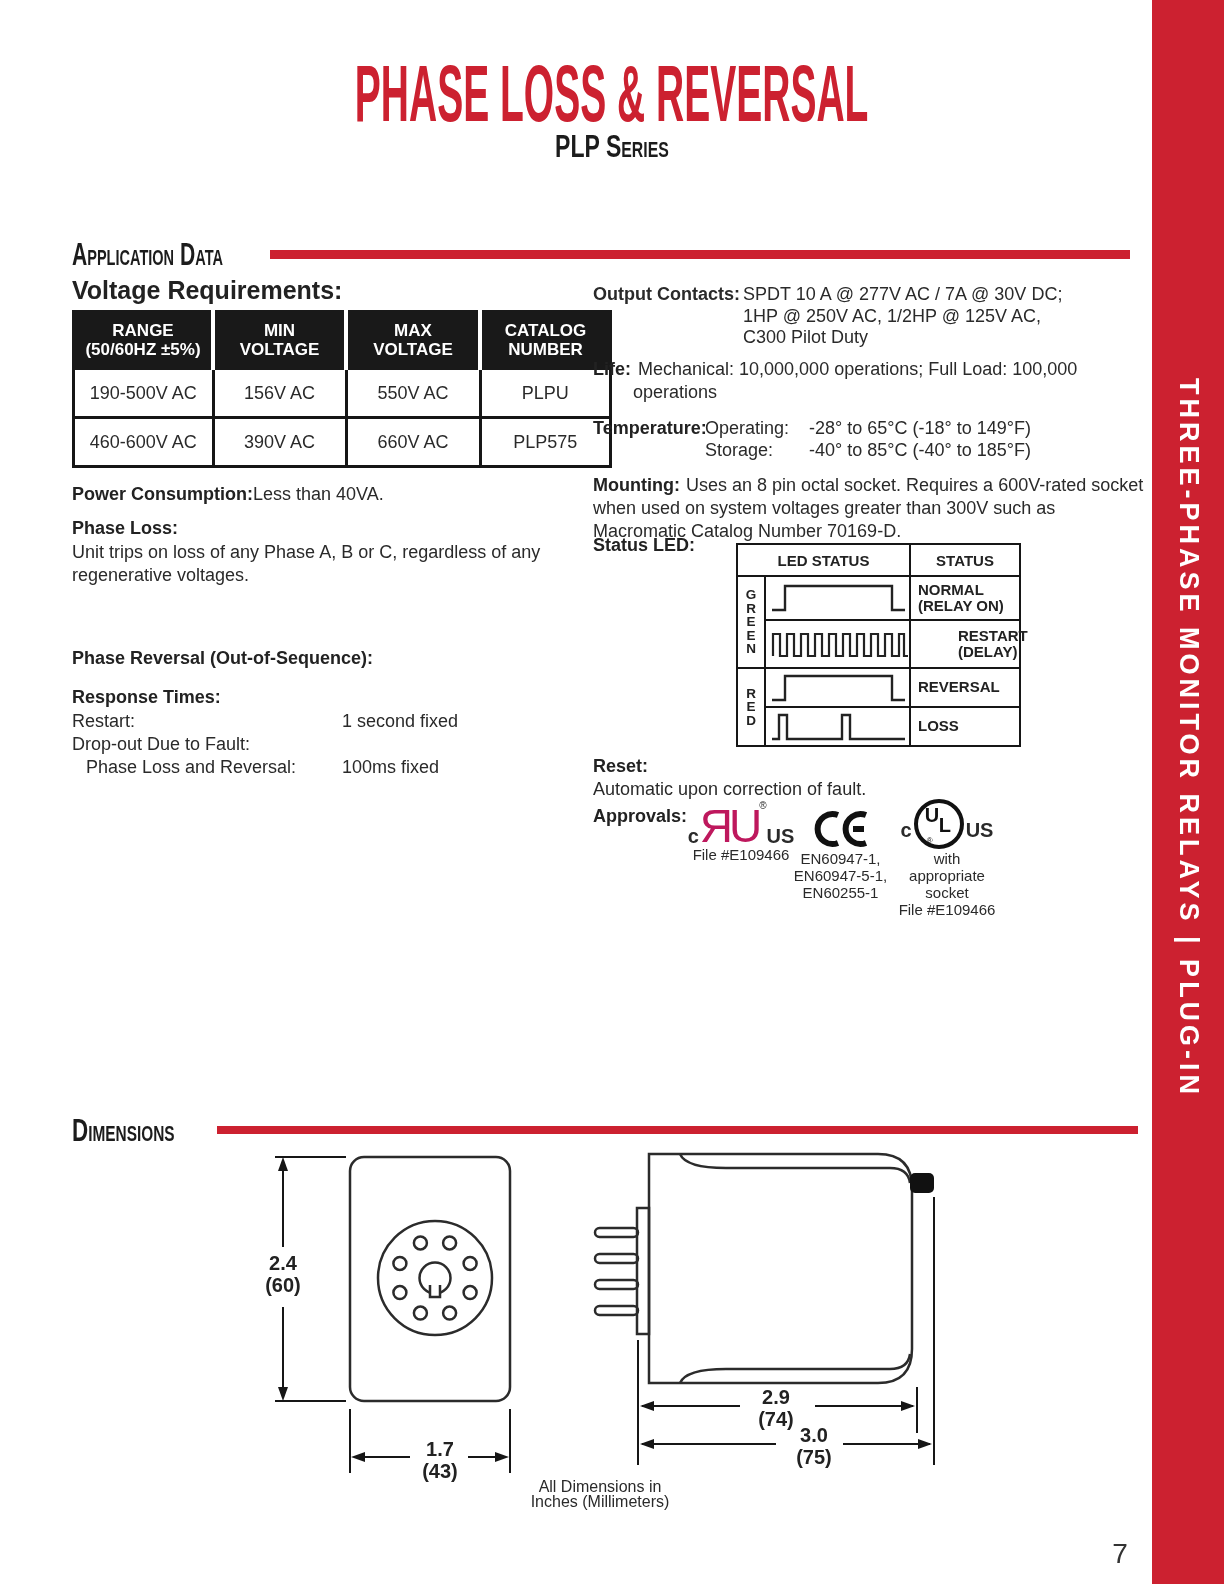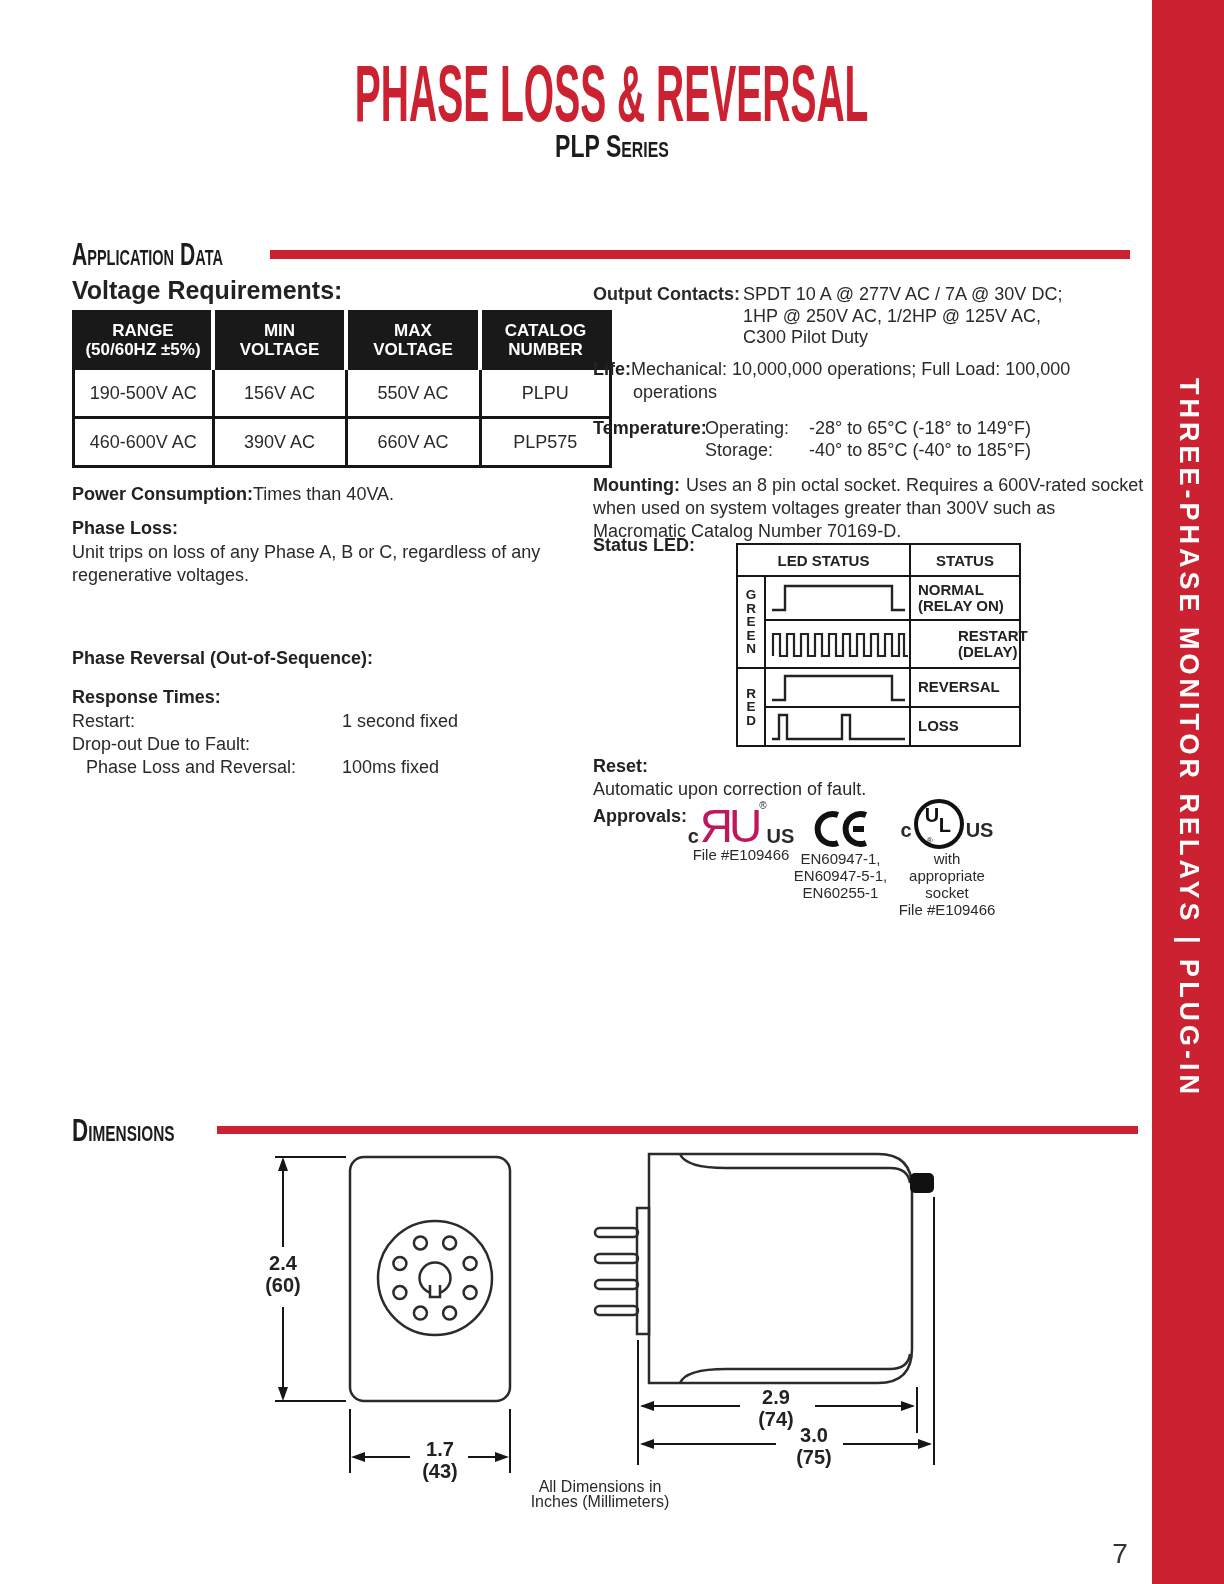--- a/index.html
+++ b/index.html
@@ -147,21 +147,21 @@
       <tr>
         <td>460-600V AC</td>
         <td>390V AC</td>
         <td>660V AC</td>
         <td>PLP575</td>
       </tr>
     </tbody>
   </table>
 
   <div class="b" style="left:72px;top:483px;">
-    <span class="bold lblgap">Power Consumption:</span><span>Times than 40VA.</span>
+    <span class="bold lblgap">Power Consumption:</span><span>Less than 40VA.</span>
   </div>
 
   <div class="b bold" style="left:72px;top:517px;">Phase Loss:</div>
   <div class="b" style="left:72px;top:541px;width:545px;">Unit trips on loss of any Phase A, B or C, regardless of any regenerative voltages.</div>
 
   <div class="b bold" style="left:72px;top:602px;margin-top:45px;">Phase Reversal (Out-of-Sequence):</div>
 
   <div class="b bold" style="left:72px;top:686px;">Response Times:</div>
   <div class="b rt-row" style="left:72px;top:710px;">
     <span>Restart:</span>
@@ -178,21 +178,21 @@
   <div class="oc">
     <div class="oc-label">Output Contacts:</div>
     <div class="oc-lines">
       <div>SPDT 10 A @ 277V AC / 7A @ 30V DC;</div>
       <div>1HP @ 250V AC, 1/2HP @ 125V AC,</div>
       <div>C300 Pilot Duty</div>
     </div>
   </div>
 
   <div class="b" style="left:593px;top:358px;white-space:nowrap;">
-    <span class="bold" style="">Life:</span><span>Mechanical: 10,000,000 operations; Full Load: 100,000</span>
+    <span class="bold" style="margin-right:7px;">Life:</span><span>Mechanical: 10,000,000 operations; Full Load: 100,000</span>
   </div>
   <div class="b" style="left:633px;top:381px;">operations</div>
 
   <div class="temp">
     <span class="bold">Temperature:</span>
     <span>Operating:</span>
     <span>-28° to 65°C (-18° to 149°F)</span>
     <span></span>
     <span>Storage:</span>
     <span>-40° to 85°C (-40° to 185°F)</span>

